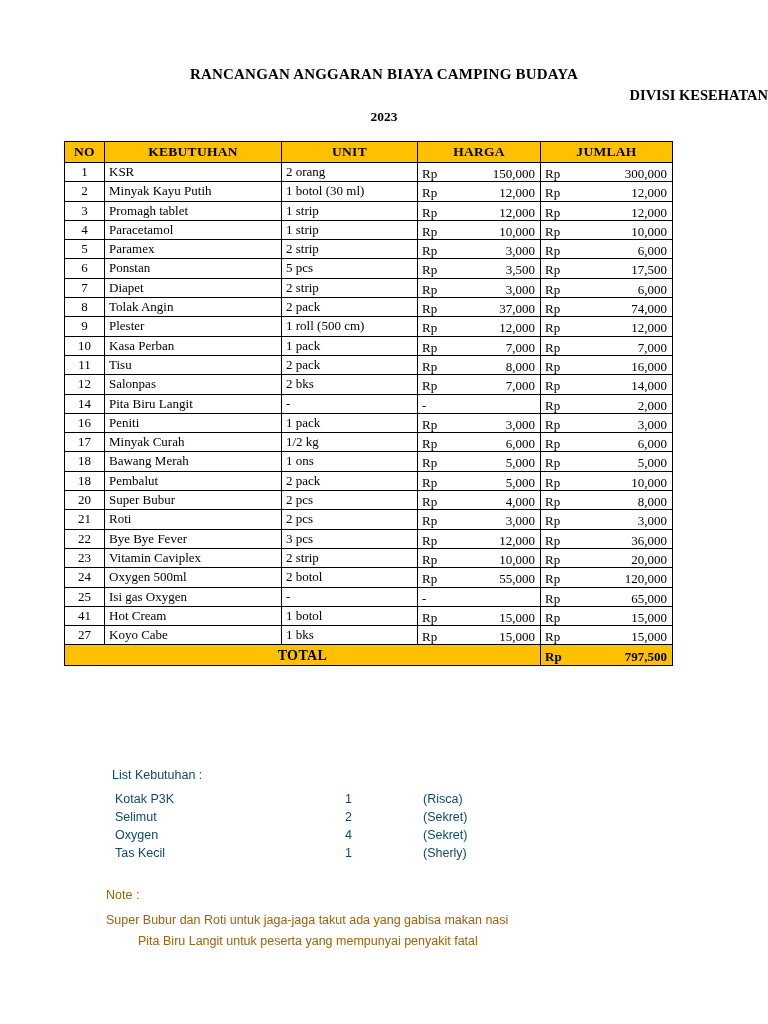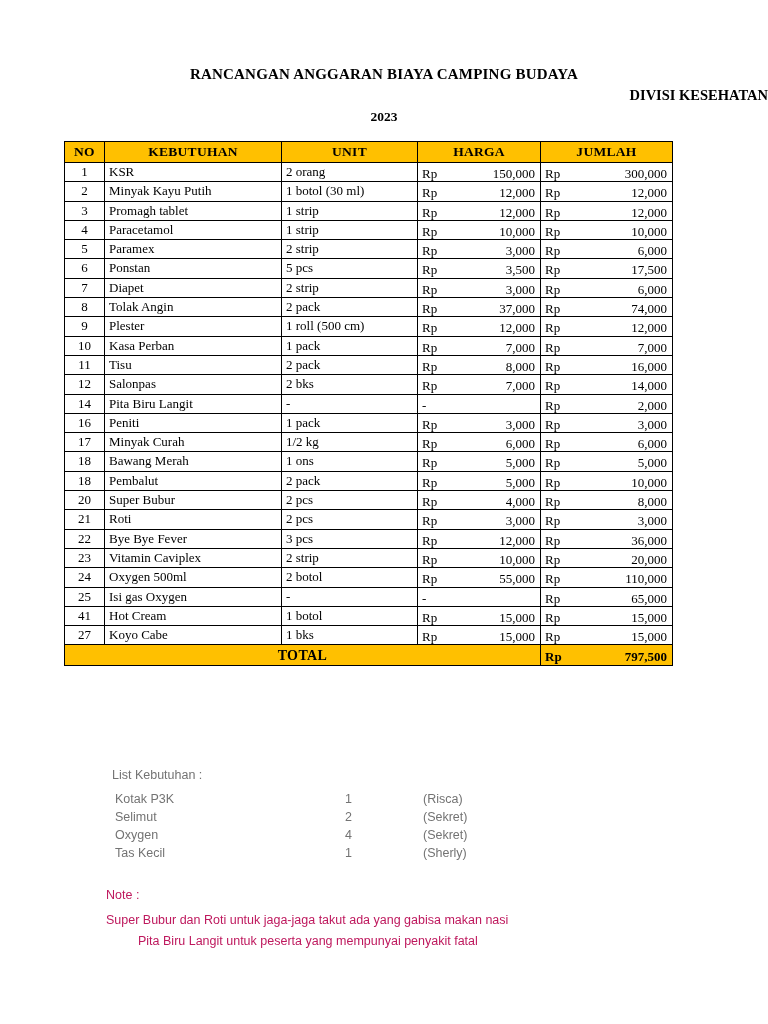--- a/index.html
+++ b/index.html
@@ -25,29 +25,29 @@
   .budget tbody td { height:19px; padding:0 4px; }
   td.c-no { text-align:center; }
   td.c-keb, td.c-unit { text-align:left; }
   td.c-money { padding:0 !important; }
   .mrow { display:flex; justify-content:space-between; align-items:center; padding:4px 5px 0 4px; height:100%; }
   .budget tfoot td { background:var(--header-bg, #FFC000); font-weight:bold; height:21px; }
   td.total-label { text-align:center; font-size:14px; letter-spacing:0.4px; }
 
   .list-section {
     position:absolute; left:112px; top:768px;
-    font-family:"Liberation Sans", sans-serif; font-size:12.5px; color:#737373;
+    font-family:"Liberation Sans", sans-serif; font-size:12.5px; color:#0c4a6e;
   }
   .list-title { margin-bottom:8px; }
   .list-row { display:grid; grid-template-columns:233px 78px auto; align-items:center; height:18px; }
   .l-name { padding-left:3px; }
 
   .note-section {
     position:absolute; left:106px; top:888px;
-    font-family:"Liberation Sans", sans-serif; font-size:12.5px; color:#be185d;
+    font-family:"Liberation Sans", sans-serif; font-size:12.5px; color:#a16207;
   }
   .note-title { margin-bottom:11px; }
   .note-line { margin-bottom:6px; line-height:15px; }
   .note-line.indent { padding-left:32px; }
 
   .footer-bar {
     position:absolute; left:64px; top:1009px; width:640px; height:15px;
     background:var(--footer-bar, #4472C4);
   }
 </style>
@@ -443,21 +443,21 @@
           <td class="c-unit">2 botol</td>
           <td class="c-money">
             <div class="mrow">
               <span class="cur">Rp</span>
               <span class="val">55,000</span>
             </div>
           </td>
           <td class="c-money">
             <div class="mrow">
               <span class="cur">Rp</span>
-              <span class="val">110,000</span>
+              <span class="val">120,000</span>
             </div>
           </td>
         </tr>
         <tr>
           <td class="c-no">25</td>
           <td class="c-keb">Isi gas Oxygen</td>
           <td class="c-unit">-</td>
           <td class="c-money">
             <div class="mrow">
               <span class="cur">-</span>

